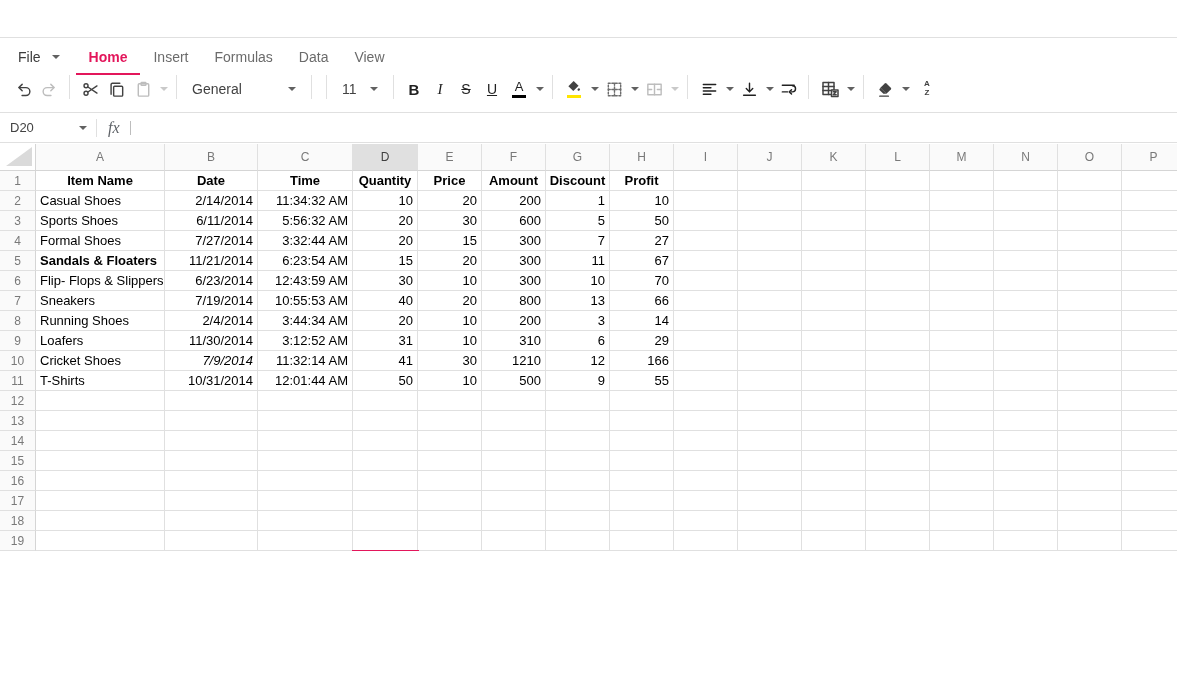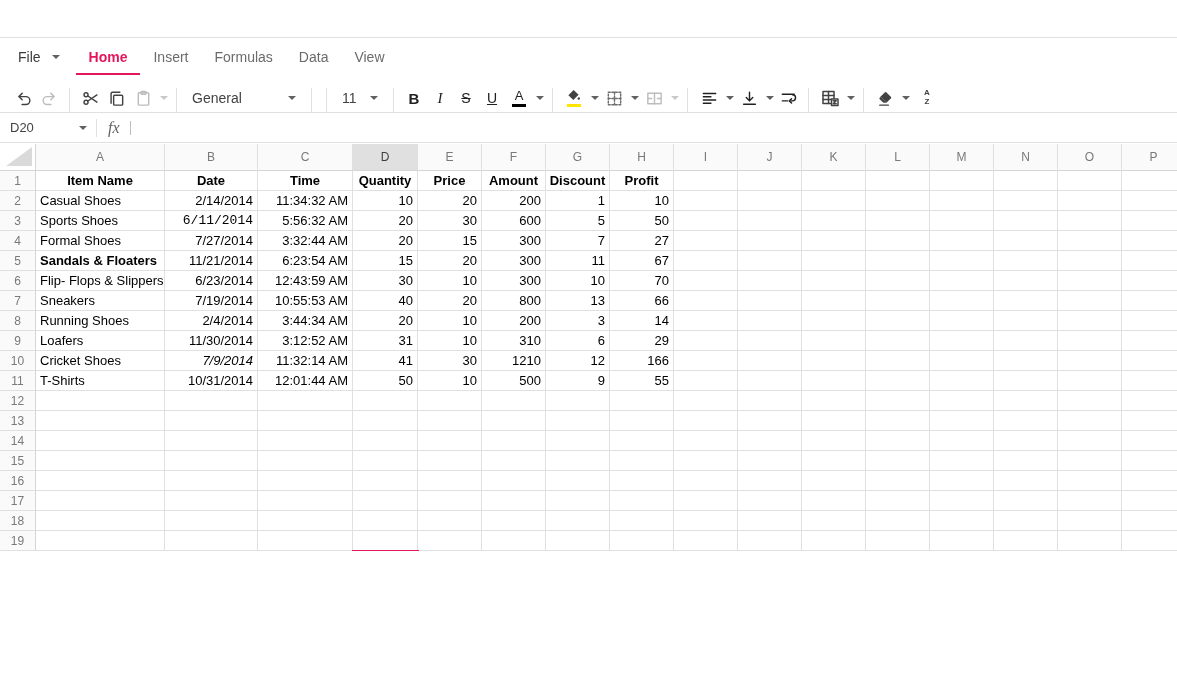--- a/index.html
+++ b/index.html
@@ -8,21 +8,21 @@
   .app { position:relative; width:1177px; height:551px; background:#fff; overflow:hidden; }
   .widget { position:absolute; top:37px; left:0; right:0; bottom:0; border-top:1px solid #e0e0e0; background:#fff; }
 
   
   .menubar { height:37px; display:flex; align-items:stretch; padding-left:10px; background:#fff; }
   .file-menu { display:flex; align-items:center; gap:7px; padding:0 16px 0 8px; font-size:14px; color:#3c3c3c; cursor:pointer; }
   .tab { display:flex; align-items:center; padding:0 13px; font-size:14px; color:#6b6b6b; cursor:pointer; }
   .tab.active { color:var(--accent,#e3165b); font-weight:600; box-shadow: inset 0 -2px 0 var(--accent,#e3165b); }
 
   
-  .toolbar { height:38px; border-bottom:1px solid #e0e0e0; display:flex; align-items:flex-end; padding:0 12px 0 10px; overflow:hidden; white-space:nowrap; }
+  .toolbar { height:38px; border-bottom:1px solid #e0e0e0; display:flex; align-items:flex-start; padding:0 12px 0 10px; overflow:hidden; white-space:nowrap; }
   .tbtn { height:28px; min-width:26px; padding:0 3px; display:flex; align-items:center; justify-content:center; background:none; border:none; color:#424242; cursor:pointer; }
   .tbtn.disabled { color:#bdbdbd; cursor:default; }
   .combo { display:flex; align-items:center; margin:0 1px; }
   .sep { width:1px; height:24px; background:#e0e0e0; margin:0 7px; flex:none; }
   .caret { width:0; height:0; border-left:4px solid transparent; border-right:4px solid transparent; border-top:4.5px solid #616161; margin-left:4px; flex:none; }
   .caret.disabled { border-top-color:#c9c9c9; }
   .dd { display:flex; align-items:center; justify-content:space-between; height:28px; padding:0 8px; font-size:14px; color:#424242; cursor:pointer; flex:none; }
   .dd-num { width:120px; } .dd-font { width:118px; } .dd-size { width:52px; }
   .ic { display:block; }
   .ic * { stroke:currentColor; stroke-width:1.5; fill:none; stroke-linecap:round; stroke-linejoin:round; }
@@ -315,21 +315,21 @@
             <div class="cell" style="width: 64px;"></div>
             <div class="cell" style="width: 64px;"></div>
             <div class="cell" style="width: 64px;"></div>
             <div class="cell" style="width: 64px;"></div>
             <div class="cell" style="width: 64px;"></div>
             <div class="cell" style="width: 64px;"></div>
           </div>
           <div class="grid-row">
             <div class="rowhdr">3</div>
             <div class="cell txt" style="width: 129px;">Sports Shoes</div>
-            <div class="cell num" style="width: 93px; font-family: Liberation Mono, monospace;">6/11/2014</div>
+            <div class="cell num" style="width: 93px;">6/11/2014</div>
             <div class="cell num" style="width: 95px;">5:56:32 AM</div>
             <div class="cell num" style="width: 65px;">20</div>
             <div class="cell num" style="width: 64px;">30</div>
             <div class="cell num" style="width: 64px;">600</div>
             <div class="cell num" style="width: 64px;">5</div>
             <div class="cell num" style="width: 64px;">50</div>
             <div class="cell" style="width: 64px;"></div>
             <div class="cell" style="width: 64px;"></div>
             <div class="cell" style="width: 64px;"></div>
             <div class="cell" style="width: 64px;"></div>

